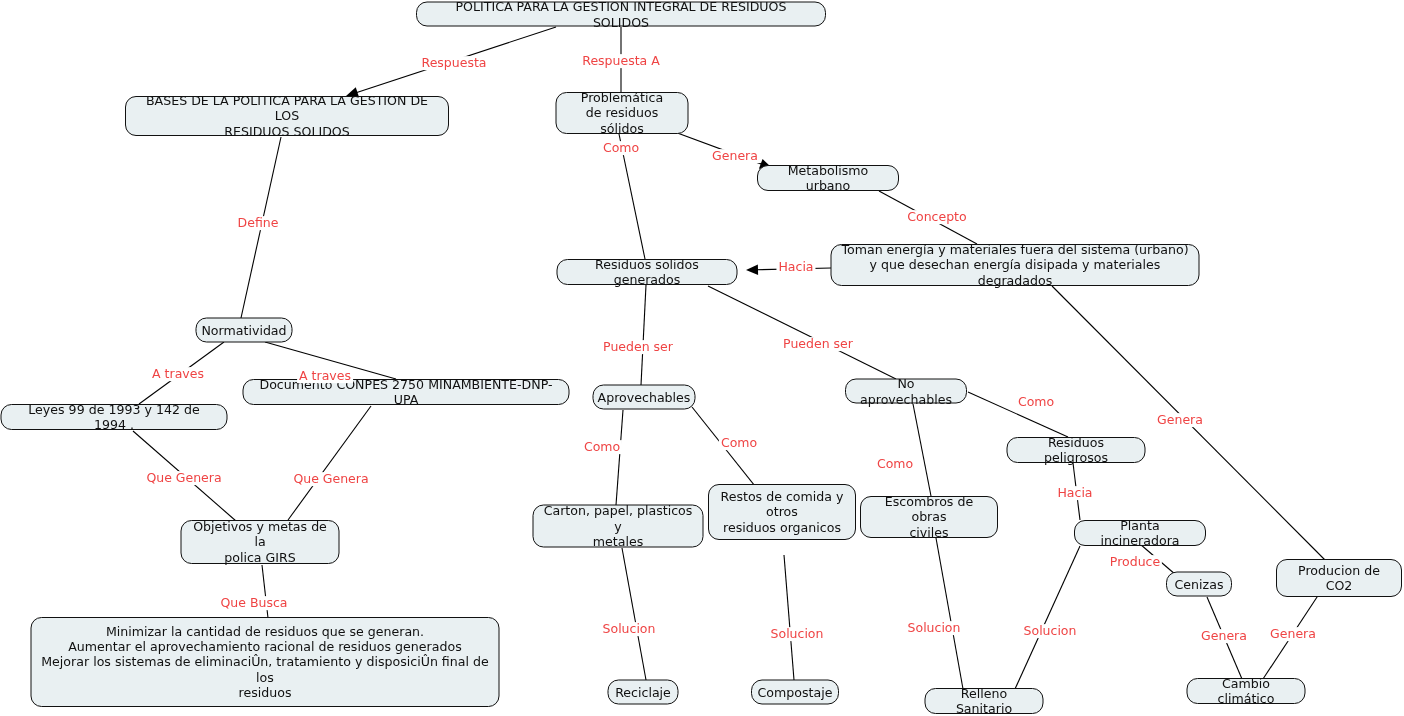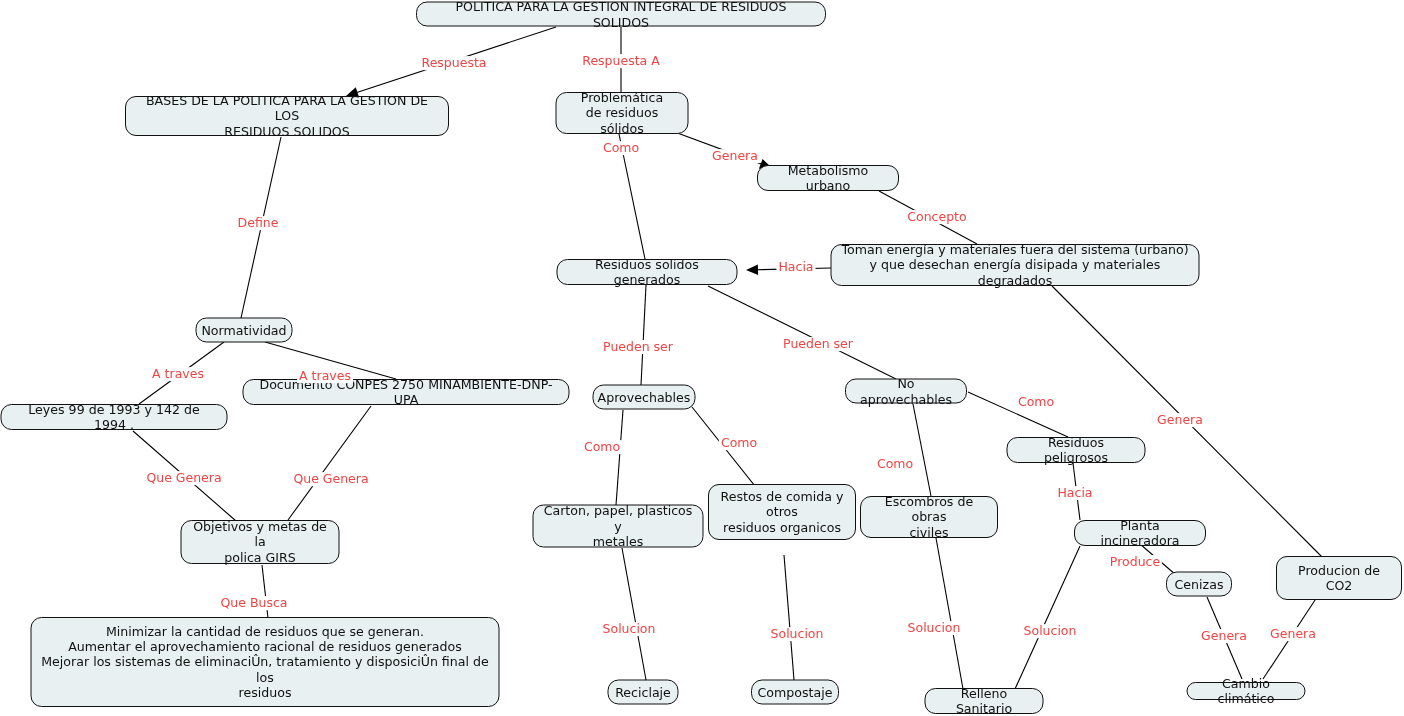--- a/index.html
+++ b/index.html
@@ -119,29 +119,29 @@
 polica GIRS</div>
       <div class="node" style="left: 618px; top: 526px; width: 171px; height: 43px;">Carton, papel, plasticos y
 metales</div>
       <div class="node" style="left: 782px; top: 512px; width: 148px; height: 56px;">Restos de comida y
 otros
 residuos organicos</div>
       <div class="node" style="left: 929px; top: 517px; width: 138px; height: 42px;">Escombros de obras
 civiles</div>
       <div class="node" style="left: 1140px; top: 533px; width: 132px; height: 26px;">Planta incineradora</div>
       <div class="node" style="left: 1199px; top: 584px; width: 66px; height: 25px;">Cenizas</div>
-      <div class="node" style="left: 1339px; top: 578px; width: 126px; height: 44px;">Producion de CO2</div>
+      <div class="node" style="left: 1339px; top: 578px; width: 126px; height: 38px;">Producion de CO2</div>
       <div class="node" style="left: 265px; top: 662px; width: 469px; height: 90px;">Minimizar la cantidad de residuos que se generan.
 Aumentar el aprovechamiento racional de residuos generados
 Mejorar los sistemas de eliminaciÛn, tratamiento y disposiciÛn final de los
 residuos</div>
       <div class="node" style="left: 643px; top: 692px; width: 71px; height: 25px;">Reciclaje</div>
       <div class="node" style="left: 795px; top: 692px; width: 88px; height: 25px;">Compostaje</div>
       <div class="node" style="left: 984px; top: 701px; width: 119px; height: 26px;">Relleno Sanitario</div>
-      <div class="node" style="left: 1246px; top: 691px; width: 119px; height: 18px;">Cambio climático</div>
+      <div class="node" style="left: 1246px; top: 691px; width: 119px; height: 26px;">Cambio climático</div>
     </div>
   <div id="label-layer">
       <div class="edge-label" style="left: 454px; top: 63px;">Respuesta</div>
       <div class="edge-label" style="left: 621px; top: 61px;">Respuesta A</div>
       <div class="edge-label" style="left: 735px; top: 156px;">Genera</div>
       <div class="edge-label" style="left: 621px; top: 148px;">Como</div>
       <div class="edge-label" style="left: 937px; top: 217px;">Concepto</div>
       <div class="edge-label" style="left: 796px; top: 267px;">Hacia</div>
       <div class="edge-label" style="left: 258px; top: 223px;">Define</div>
       <div class="edge-label" style="left: 178px; top: 374px;">A traves</div>

